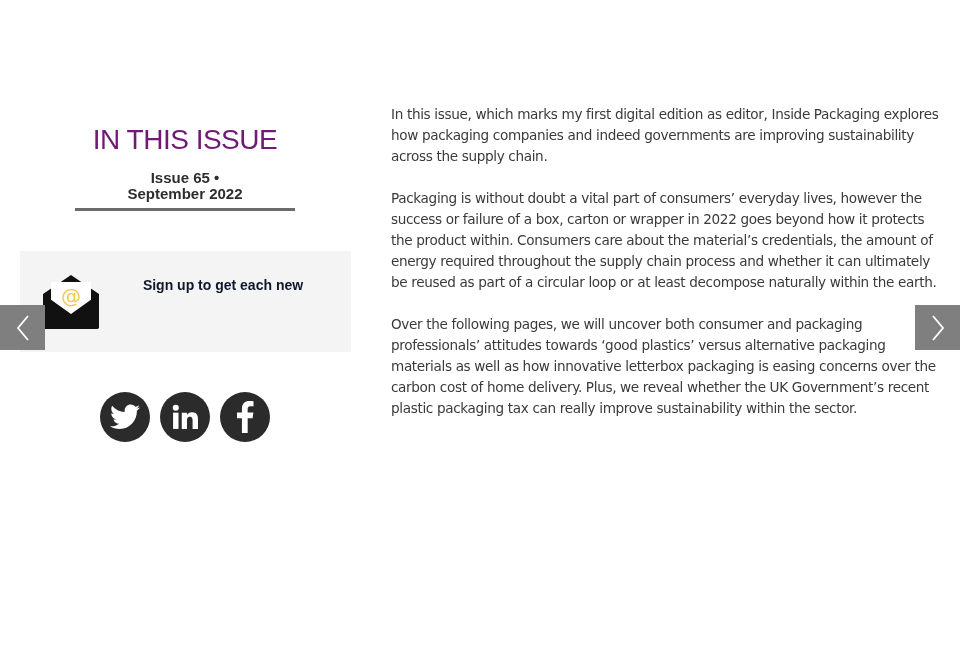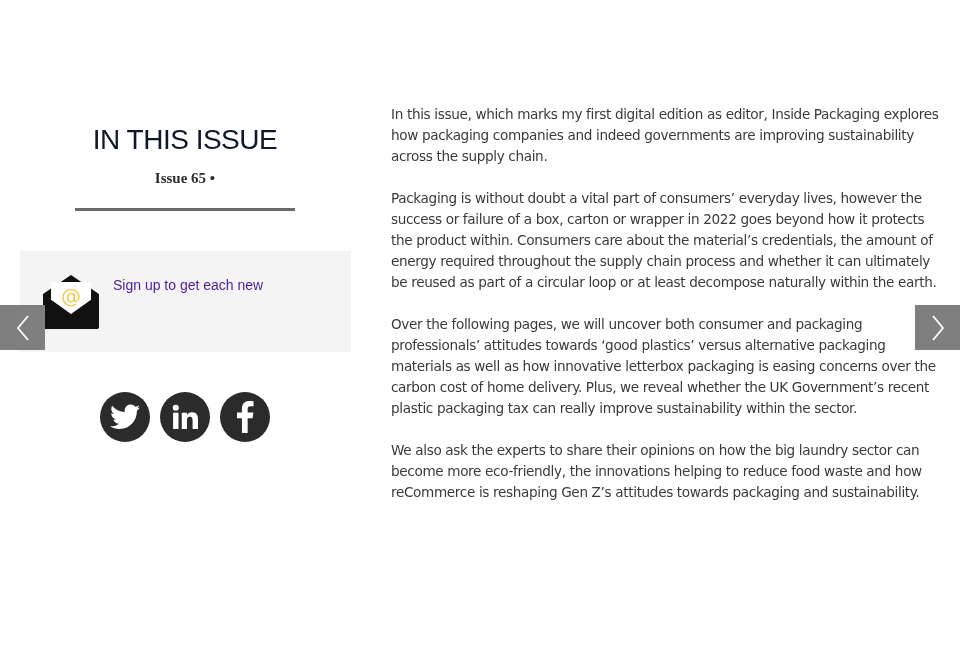--- a/index.html
+++ b/index.html
@@ -7,42 +7,43 @@
       width: 960px; height: 655px; position: relative; overflow: hidden;
       background: #ffffff;
       font-family: "DejaVu Sans", "Liberation Sans", sans-serif;
       color: #333333;
     }
     .left-col {
       position: absolute; left: 0; top: 0; width: 370px; height: 655px;
     }
     .issue-title {
       position: absolute; left: 0; width: 370px; top: 124px;
-      text-align: center; font-size: 28px; color: #0f172a; letter-spacing: -0.5px;
+      text-align: center; font-size: 28px; color: #701a75; letter-spacing: -0.5px;
       font-family: "Liberation Sans", sans-serif;
     }
     .issue-sub {
       position: absolute; left: 0; width: 370px; top: 170px;
       text-align: center; font-size: 15px; font-weight: bold; color: #2e2e2e; line-height: 16px;
-      font-family: Liberation Serif, serif;
+      font-family: Liberation Sans, sans-serif;
     }
     .issue-rule {
       position: absolute; left: 75px; top: 208px; width: 220px; height: 3px; background: #6b6b6b;
     }
     .signup-box {
       position: absolute; left: 20px; top: 251px; width: 331px; height: 101px;
       background: #f4f4f4; cursor: pointer;
     }
     .envelope {
       position: absolute; left: 22px; top: 21px; width: 58px; height: 58px;
     }
     .signup-text {
       position: absolute; left: 93px; top: 26px; width: 220px;
-      font-size: 14px; font-weight: normal; color: #4c1d95; line-height: 16px;
+      font-size: 14px; font-weight: bold; color: #0f172a; line-height: 16px;
       font-family: "Liberation Sans", sans-serif;
+      text-align: center;
     }
     .social-row {
       position: absolute; left: 100px; top: 392px; display: flex; gap: 10px;
     }
     .social {
       width: 50px; height: 50px; border-radius: 50%; background: #2b2b2b;
       display: flex; align-items: center; justify-content: center; cursor: pointer;
     }
     .nav-arrow {
       position: absolute; top: 305px; width: 45px; height: 45px; background: #7f7f7f;
@@ -57,20 +58,21 @@
     }
     .article p { margin: 0 0 21px 0; }
   </style>
 </head>
 <body>
 
 <div class="left-col">
   <div class="issue-title">IN THIS ISSUE</div>
   <div class="issue-sub">
     <div>Issue 65 •</div>
+    <div>September 2022</div>
   </div>
   <div class="issue-rule"></div>
 
   <div class="signup-box">
     <div class="envelope">
       <svg width="58" height="58" viewBox="0 0 58 58">
         <path d="M1 22 L29 3 L57 22 L57 54 Q57 57 54 57 L4 57 Q1 57 1 54 Z" fill="#111"></path>
         <path d="M9 10 L49 10 L49 30 L29 43 L9 30 Z" fill="#ffffff"></path>
         <path d="M1 22 L29 42 L57 22 L57 55 Q57 57 55 57 L3 57 Q1 57 1 55 Z" fill="#111"></path>
         <text x="29" y="31" text-anchor="middle" font-size="20" font-family="DejaVu Sans, sans-serif" fill="#f2c94c">@</text>
@@ -110,14 +112,13 @@
 <div class="nav-arrow nav-next">
   <svg width="14" height="26" viewBox="0 0 14 26">
     <polyline points="2,1 12,13 2,25" fill="none" stroke="#fff" stroke-width="1.8"></polyline>
   </svg>
 </div>
 
 <div class="article">
   <p>In this issue, which marks my first digital edition as editor, Inside Packaging explores how packaging companies and indeed governments are improving sustainability across the supply chain.</p>
   <p>Packaging is without doubt a vital part of consumers’ everyday lives, however the success or failure of a box, carton or wrapper in 2022 goes beyond how it protects the product within. Consumers care about the material’s credentials, the amount of energy required throughout the supply chain process and whether it can ultimately be reused as part of a circular loop or at least decompose naturally within the earth.</p>
   <p>Over the following pages, we will uncover both consumer and packaging professionals’ attitudes towards ‘good plastics’ versus alternative packaging materials as well as how innovative letterbox packaging is easing concerns over the carbon cost of home delivery. Plus, we reveal whether the UK Government’s recent plastic packaging tax can really improve sustainability within the sector.</p>
-  <p>We also ask the experts to share their opinions on how the big laundry sector can become more eco-friendly, the innovations helping to reduce food waste and how reCommerce is reshaping Gen Z’s attitudes towards packaging and sustainability.</p>
 </div>
 
 </body></html>

